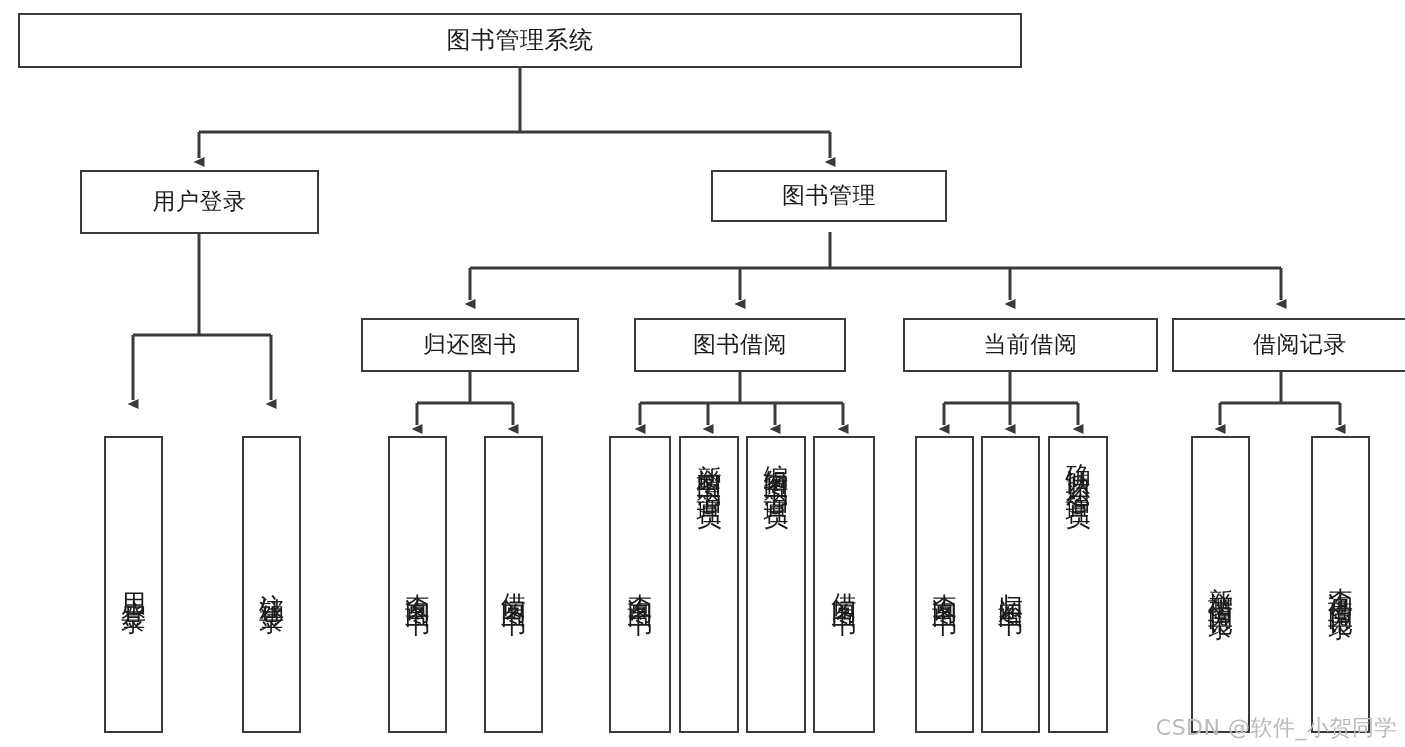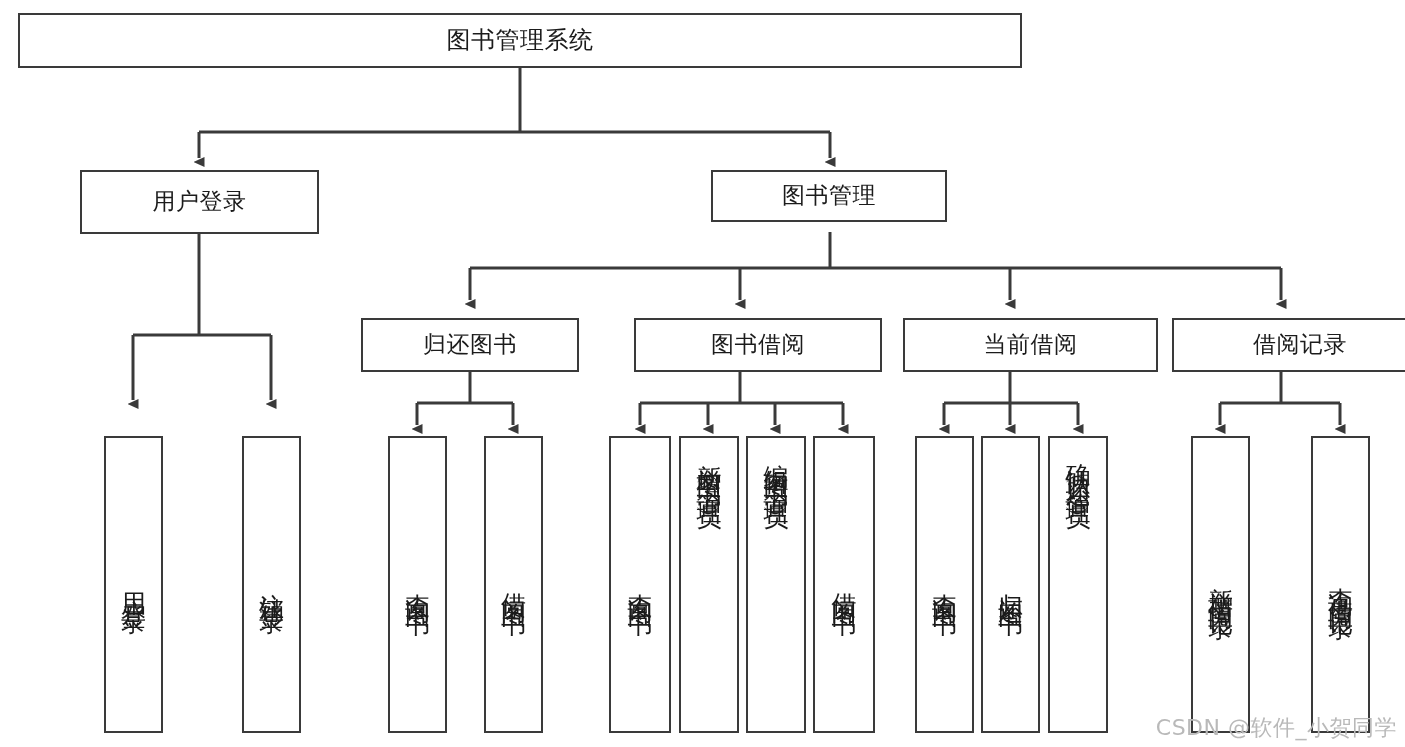--- a/index.html
+++ b/index.html
@@ -139,21 +139,21 @@
   <div class="node horiz" style="left:80px; top:170px; width:239px; height:64px;">
     <span class="label">用户登录</span>
   </div>
   <div class="node horiz" style="left:711px; top:170px; width:236px; height:52px;">
     <span class="label">图书管理</span>
   </div>
 
   <div class="node horiz" style="left:361px; top:318px; width:218px; height:54px;">
     <span class="label">归还图书</span>
   </div>
-  <div class="node horiz" style="left:634px; top:318px; width:248px; height:54px;">
+  <div class="node horiz" style="left:634px; top:318px; width:212px; height:54px;">
     <span class="label">图书借阅</span>
   </div>
   <div class="node horiz" style="left:903px; top:318px; width:255px; height:54px;">
     <span class="label">当前借阅</span>
   </div>
   <div class="node horiz" style="left:1172px; top:318px; width:256px; height:54px;">
     <span class="label">借阅记录</span>
   </div>
 
   <div class="node vert centered" style="left:104px; top:436px; width:59px; height:297px;">

